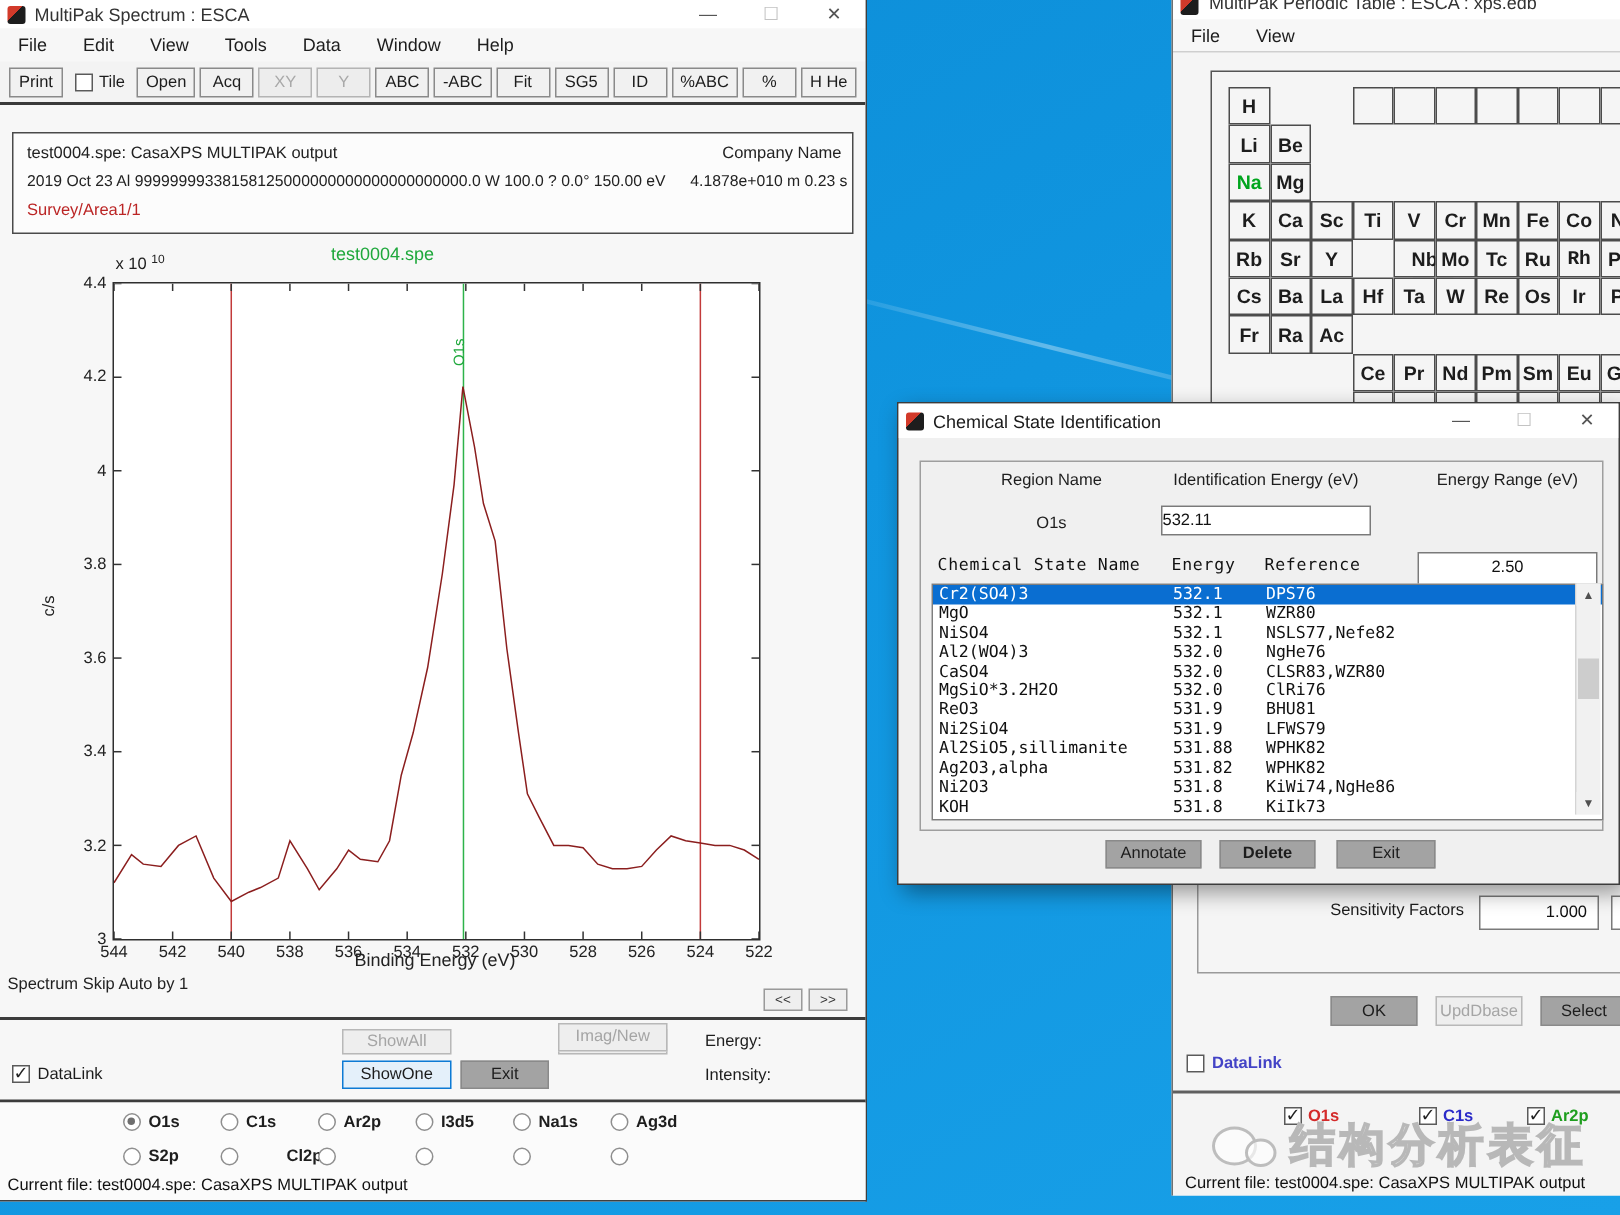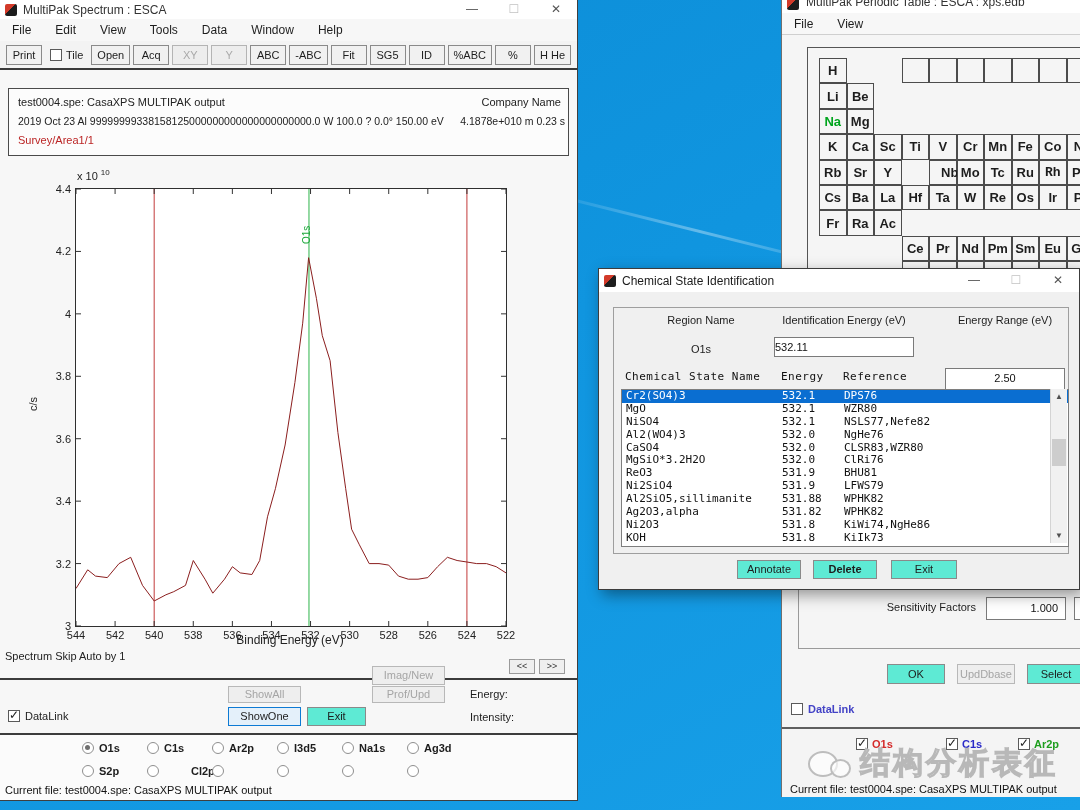--- a/index.html
+++ b/index.html
@@ -42,21 +42,21 @@
   #plot-frame svg{position:absolute;left:0;top:0;}
   #ylabels div{position:absolute;left:-37px;width:32px;text-align:right;font-size:11px;color:#222;height:12px;line-height:12px;}
   #xlabels div{position:absolute;top:440px;width:28px;text-align:center;font-size:11px;color:#222;}
   #peak-lab{position:absolute;top:36px;width:26px;height:12px;font-size:10px;transform:rotate(-90deg);transform-origin:center;}
   #cs-ylab{position:absolute;left:26px;top:398px;font-size:11px;color:#222;transform:rotate(-90deg);}
   #xaxis-title{position:absolute;left:75px;top:633px;width:430px;text-align:center;font-size:12px;color:#222;}
   #skip-text{position:absolute;left:5px;top:650px;font-size:11px;color:#222;}
   .mini-btn{position:absolute;width:26px;height:15px;border:1px solid #9a9a9a;background:#efefef;font-size:9px;color:#333;text-align:center;line-height:13px;box-sizing:border-box;}
   #sec1-divider{position:absolute;left:0;top:678px;width:578px;height:2px;background:#3c3c3c;}
   #sec2-divider{position:absolute;left:0;top:733px;width:578px;height:2px;background:#3c3c3c;}
-  .btn{position:absolute;border:1px solid #8a8a8a;background:#5eead4;font-size:11px;color:#1d1d1d;text-align:center;box-sizing:border-box;}
+  .btn{position:absolute;border:1px solid #8a8a8a;background:#a3a3a3;font-size:11px;color:#1d1d1d;text-align:center;box-sizing:border-box;}
   .btn.disabled{color:#a5a5a5;border-color:#b8b8b8;background:#eeeeee;}
   .btn.primary{border:1px solid #0d7ad4;background:#e4f0fa;}
   #radio-panel{position:absolute;left:0;top:735px;width:578px;height:66px;background:#fbfbfb;}
   .radio-row{position:absolute;left:82px;width:470px;height:14px;}
   .radio-item{position:absolute;display:flex;align-items:center;gap:5px;height:14px;}
   .radio{width:12px;height:12px;border:1px solid #8f8f8f;border-radius:50%;background:#fff;box-sizing:border-box;position:relative;flex:0 0 auto;}
   .radio.on:after{content:"";position:absolute;left:2px;top:2px;width:5px;height:5px;border-radius:50%;background:#6e6e6e;}
   .rlabel{font-size:11px;color:#1d1d1d;font-weight:bold;}
   #main-status{position:absolute;left:5px;top:784px;font-size:11px;color:#111;}
   
@@ -148,20 +148,21 @@
   </div>
 
   <div id="hdr-box">
     <div id="hdr-file">test0004.spe: CasaXPS MULTIPAK output</div>
     <div id="hdr-company">Company Name</div>
     <div id="hdr-acq">2019 Oct 23  Al   99999999338158125000000000000000000000.0 W  100.0 ?  0.0°  150.00 eV</div>
     <div id="hdr-acq-b">4.1878e+010 m  0.23 s</div>
     <div id="hdr-region" style="color: rgb(187, 37, 37);">Survey/Area1/1</div>
   </div>
 
+  <div id="plot-title" style="color: rgb(31, 168, 60);">test0004.spe</div>
   <div id="yscale"><span>x 10</span> <sup>10</sup></div>
 
   <div id="plot-frame">
     <svg width="430" height="437" viewBox="0 0 430 437">
         <line x1="78.18181818181819" y1="0" x2="78.18181818181819" y2="437" stroke="#c23a3a" stroke-width="1"></line>
         <line x1="390.9090909090909" y1="0" x2="390.9090909090909" y2="437" stroke="#c23a3a" stroke-width="1"></line>
         <line x1="232.9818181818174" y1="0" x2="232.9818181818174" y2="437" stroke="#2db34a" stroke-width="1"></line>
         <line x1="0" y1="437" x2="0" y2="432" stroke="#333" stroke-width="1"></line>
         <line x1="0" y1="0" x2="0" y2="5" stroke="#333" stroke-width="1"></line>
         <line x1="39.09090909090909" y1="437" x2="39.09090909090909" y2="432" stroke="#333" stroke-width="1"></line>
@@ -239,21 +240,21 @@
   <div id="sec1-divider"></div>
   <span class="btn disabled" style="left:228px;top:686px;width:73px;height:17px;line-height:15px;">ShowAll</span>
   <span class="btn disabled" style="left:372px;top:686px;width:73px;height:17px;line-height:15px;">Prof/Upd</span>
   <span class="lbl11" style="position:absolute;left:470px;top:688px;">Energy:</span>
   <span style="position:absolute;left:8px;top:710px;display:flex;align-items:center;gap:5px;">
     <span class="chk on"></span>
     <span class="lbl11">DataLink</span>
   </span>
   <span class="btn primary" style="left:228px;top:707px;width:73px;height:19px;line-height:17px;">ShowOne</span>
   <span class="btn" style="left:307px;top:707px;width:59px;height:19px;line-height:17px;">Exit</span>
-  <span class="btn disabled" style="left:372px;top:666px;width:73px;height:19px;line-height:17px;">Imag/New</span>
+  <span class="btn disabled" style="left:372px;top:682px;width:73px;height:19px;line-height:17px;">Imag/New</span>
   <span class="lbl11" style="position:absolute;left:470px;top:711px;">Intensity:</span>
   <div id="sec2-divider"></div>
 
   <div id="radio-panel">
     <div class="radio-row" style="top:6px;">
         <span class="radio-item" style="left: 0px;">
           <span class="radio on"></span>
           <span class="rlabel">O1s</span>
         </span>
         <span class="radio-item" style="left: 65px;">

